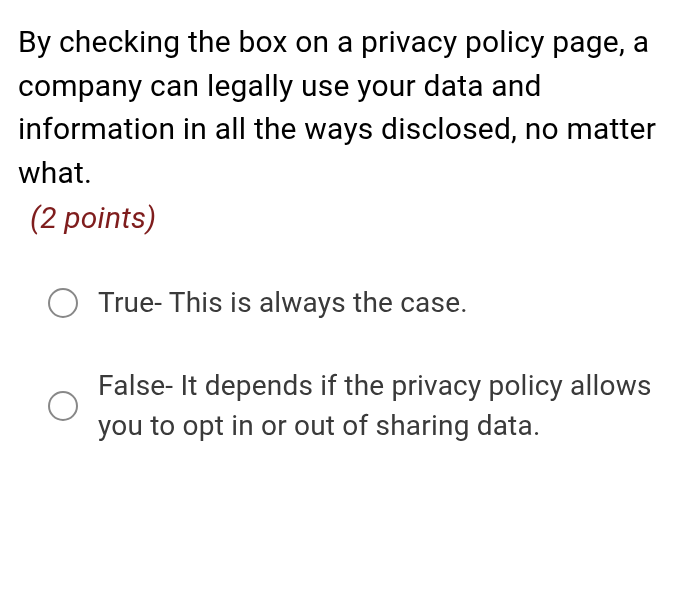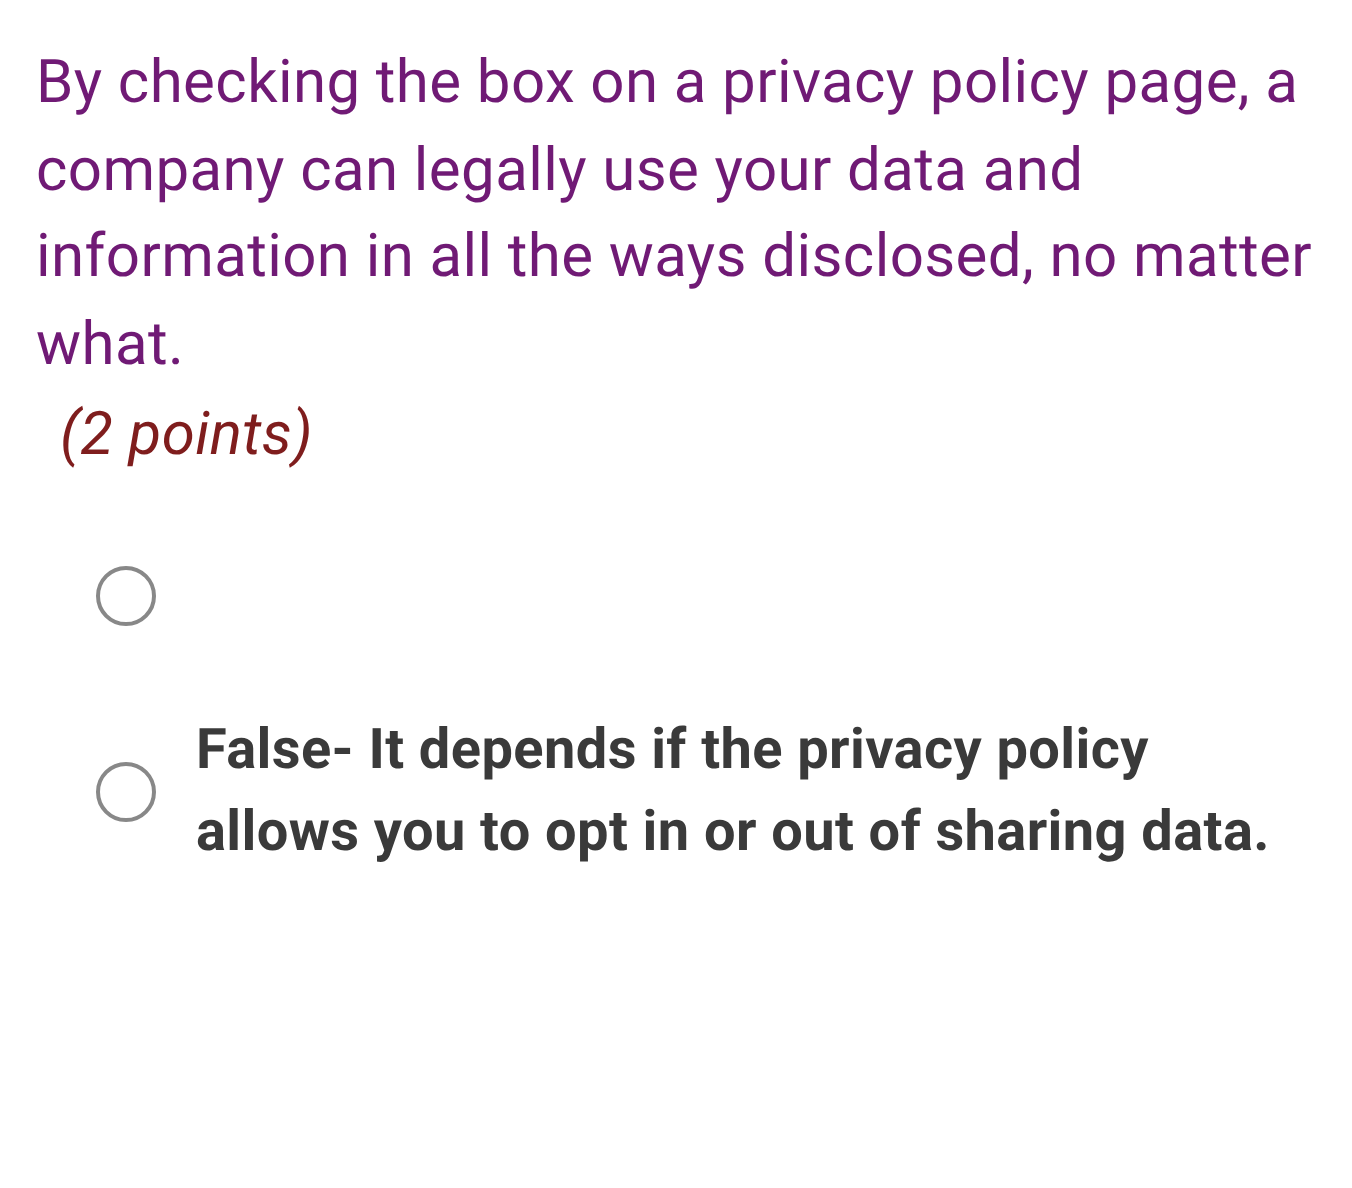--- a/index.html
+++ b/index.html
@@ -10,21 +10,21 @@
     body {
       font-family: -apple-system, BlinkMacSystemFont, "Segoe UI", Roboto, Helvetica, Arial, sans-serif;
       background: #ffffff;
       width: 676px;
       padding: 20px 18px 30px 18px;
       color: #3a3a3a;
     }
     .question-text {
       font-size: 30px;
       line-height: 1.45;
-      color: #701a75;
+      color: #000000;
       margin-bottom: 6px;
       letter-spacing: 0.2px;
     }
     .points-label {
       font-size: 30px;
       font-style: italic;
       color: #7f1d1d;
       margin-left: 12px;
       margin-bottom: 48px;
       letter-spacing: 0.2px;
@@ -33,21 +33,20 @@
       padding-left: 30px;
     }
     .option-row {
       display: flex;
       align-items: center;
       margin-bottom: 42px;
       cursor: pointer;
     }
     .option-row:last-child {
       margin-bottom: 0;
-      font-weight: bold;
     }
     .radio {
       flex: 0 0 auto;
       width: 30px;
       height: 30px;
       border: 2.5px solid #888888;
       border-radius: 50%;
       margin-right: 20px;
       background: #ffffff;
     }
@@ -60,18 +59,19 @@
   </style>
 </head>
 <body>
 
 <div class="question-text">By checking the box on a privacy policy page, a company can legally use your data and information in all the ways disclosed, no matter what.</div>
 <div class="points-label">(2 points)</div>
 
 <div class="options">
   <div class="option-row">
     <div class="radio"></div>
+    <div class="option-label">True- This is always the case.</div>
   </div>
   <div class="option-row">
     <div class="radio"></div>
     <div class="option-label">False-  It depends if the privacy policy allows you to opt in or out of sharing data.</div>
   </div>
 </div>
 
 </body></html>

